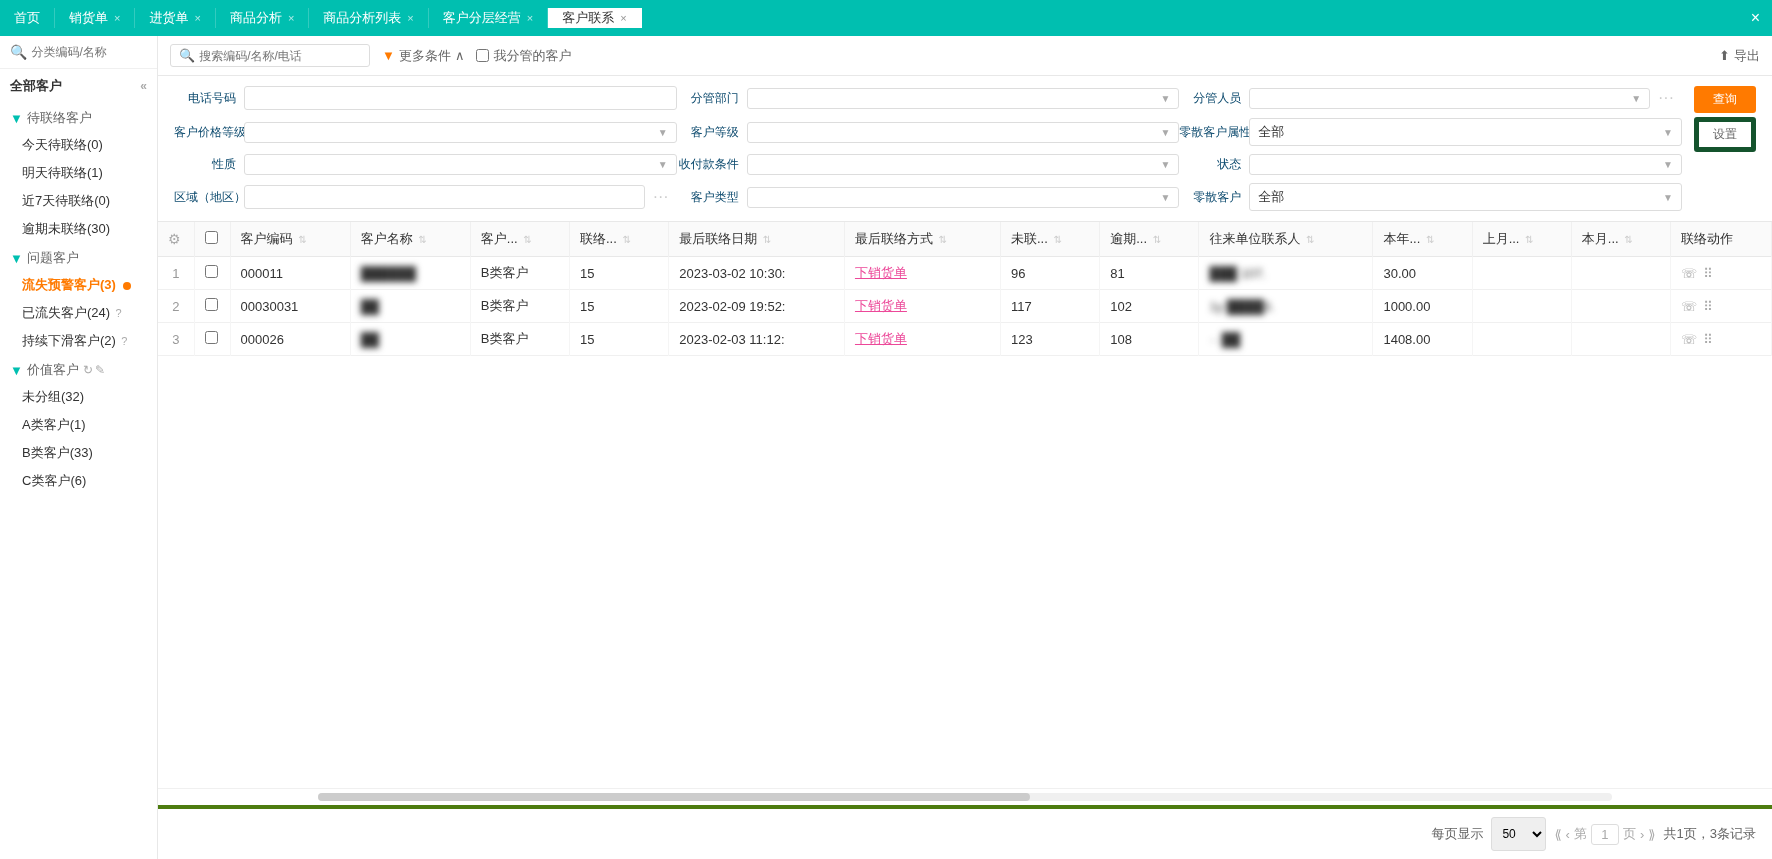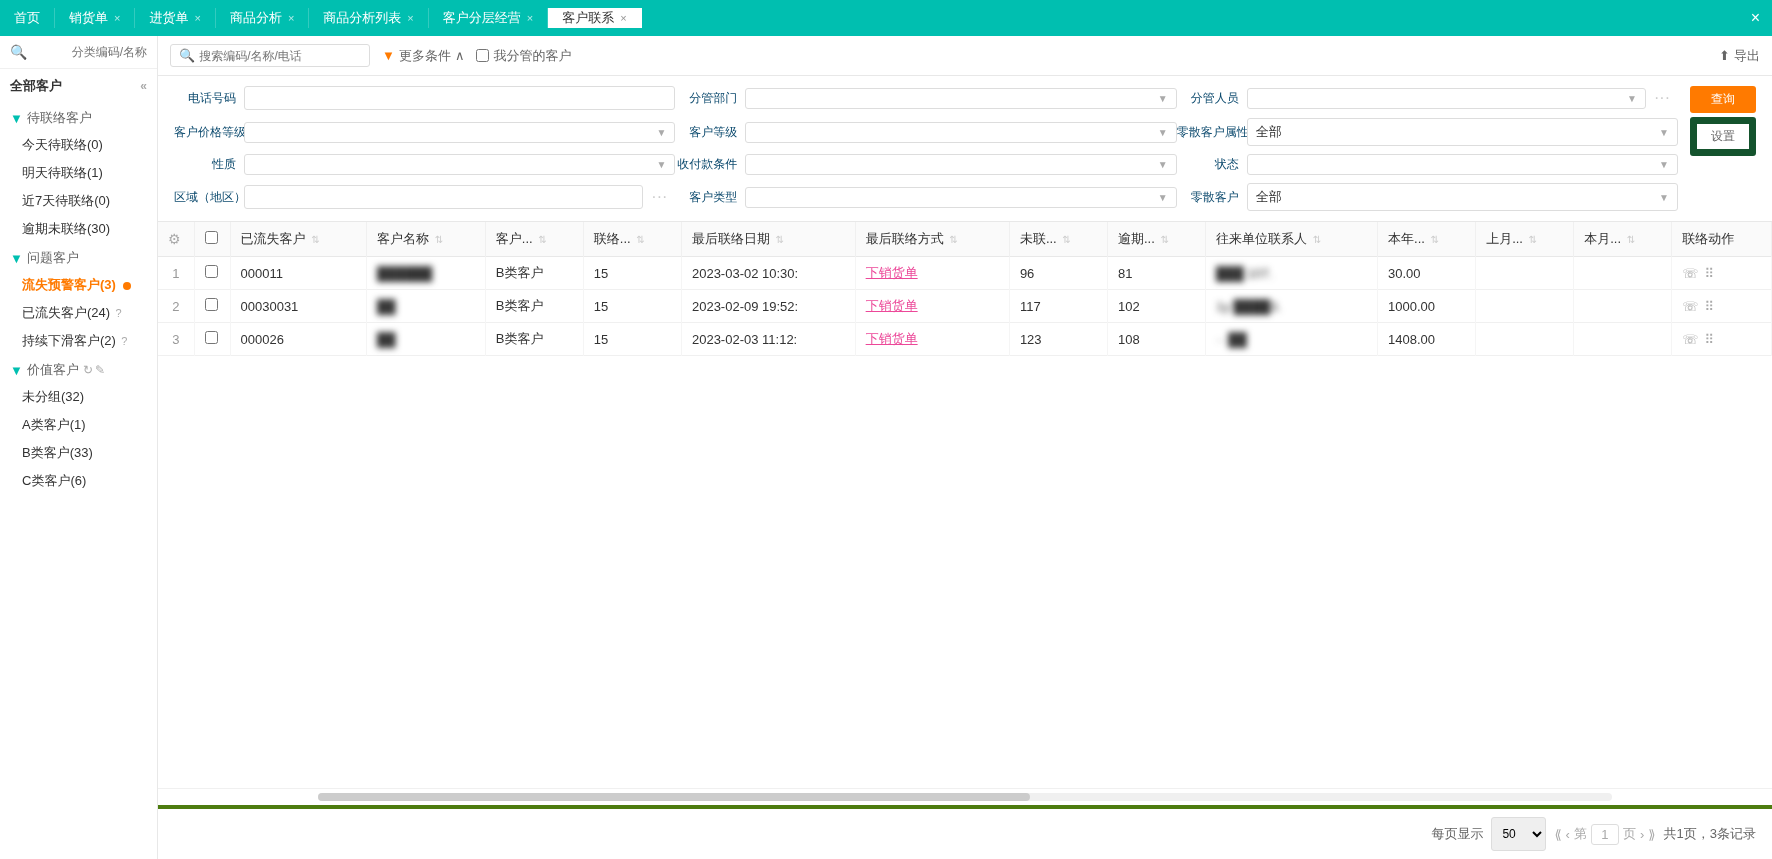--- a/index.html
+++ b/index.html
@@ -62,21 +62,20 @@
       display: flex; align-items: center;
       padding: 8px 10px;
       border-bottom: 1px solid #f0f0f0;
     }
     .sidebar-search input {
       border: none; outline: none;
       background: transparent;
       font-size: 12px;
       width: 100%;
       color: #999;
-      text-align: right;
     }
     .sidebar-search .search-icon { color: #aaa; margin-right: 4px; font-size: 14px; }
 
     .sidebar-section-header {
       display: flex; align-items: center; justify-content: space-between;
       padding: 8px 10px;
       font-size: 13px;
       font-weight: bold;
       color: #333;
       cursor: pointer;
@@ -215,21 +214,21 @@
       padding-left: 12px;
     }
     .btn-query {
       background: #ff7a00; color: #fff;
       border: none; border-radius: 3px;
       padding: 5px 16px;
       cursor: pointer; font-size: 12px;
     }
     .btn-settings {
       background: #fff; color: #666;
-      border: 7px solid #14532d; border-radius: 3px;
+      border: 5px solid #14532d; border-radius: 3px;
       padding: 4px 14px;
       cursor: pointer; font-size: 12px;
     }
 
     
     .table-container {
       flex: 1;
       overflow: auto;
       background: #fff;
     }
@@ -537,21 +536,21 @@
       <table>
         <thead>
           <tr>
             <th style="width:36px;">
               <span class="gear-icon">⚙</span>
             </th>
             <th style="width:36px;">
               <input type="checkbox" style="">
             </th>
             <th>
-              <span>已流失客户</span>
+              <span>客户编码</span>
               <span class="sort-icon">⇅</span>
             </th>
             <th>
               <span>客户名称</span>
               <span class="sort-icon">⇅</span>
             </th>
             <th>
               <span>客户...</span>
               <span class="sort-icon">⇅</span>
             </th>

